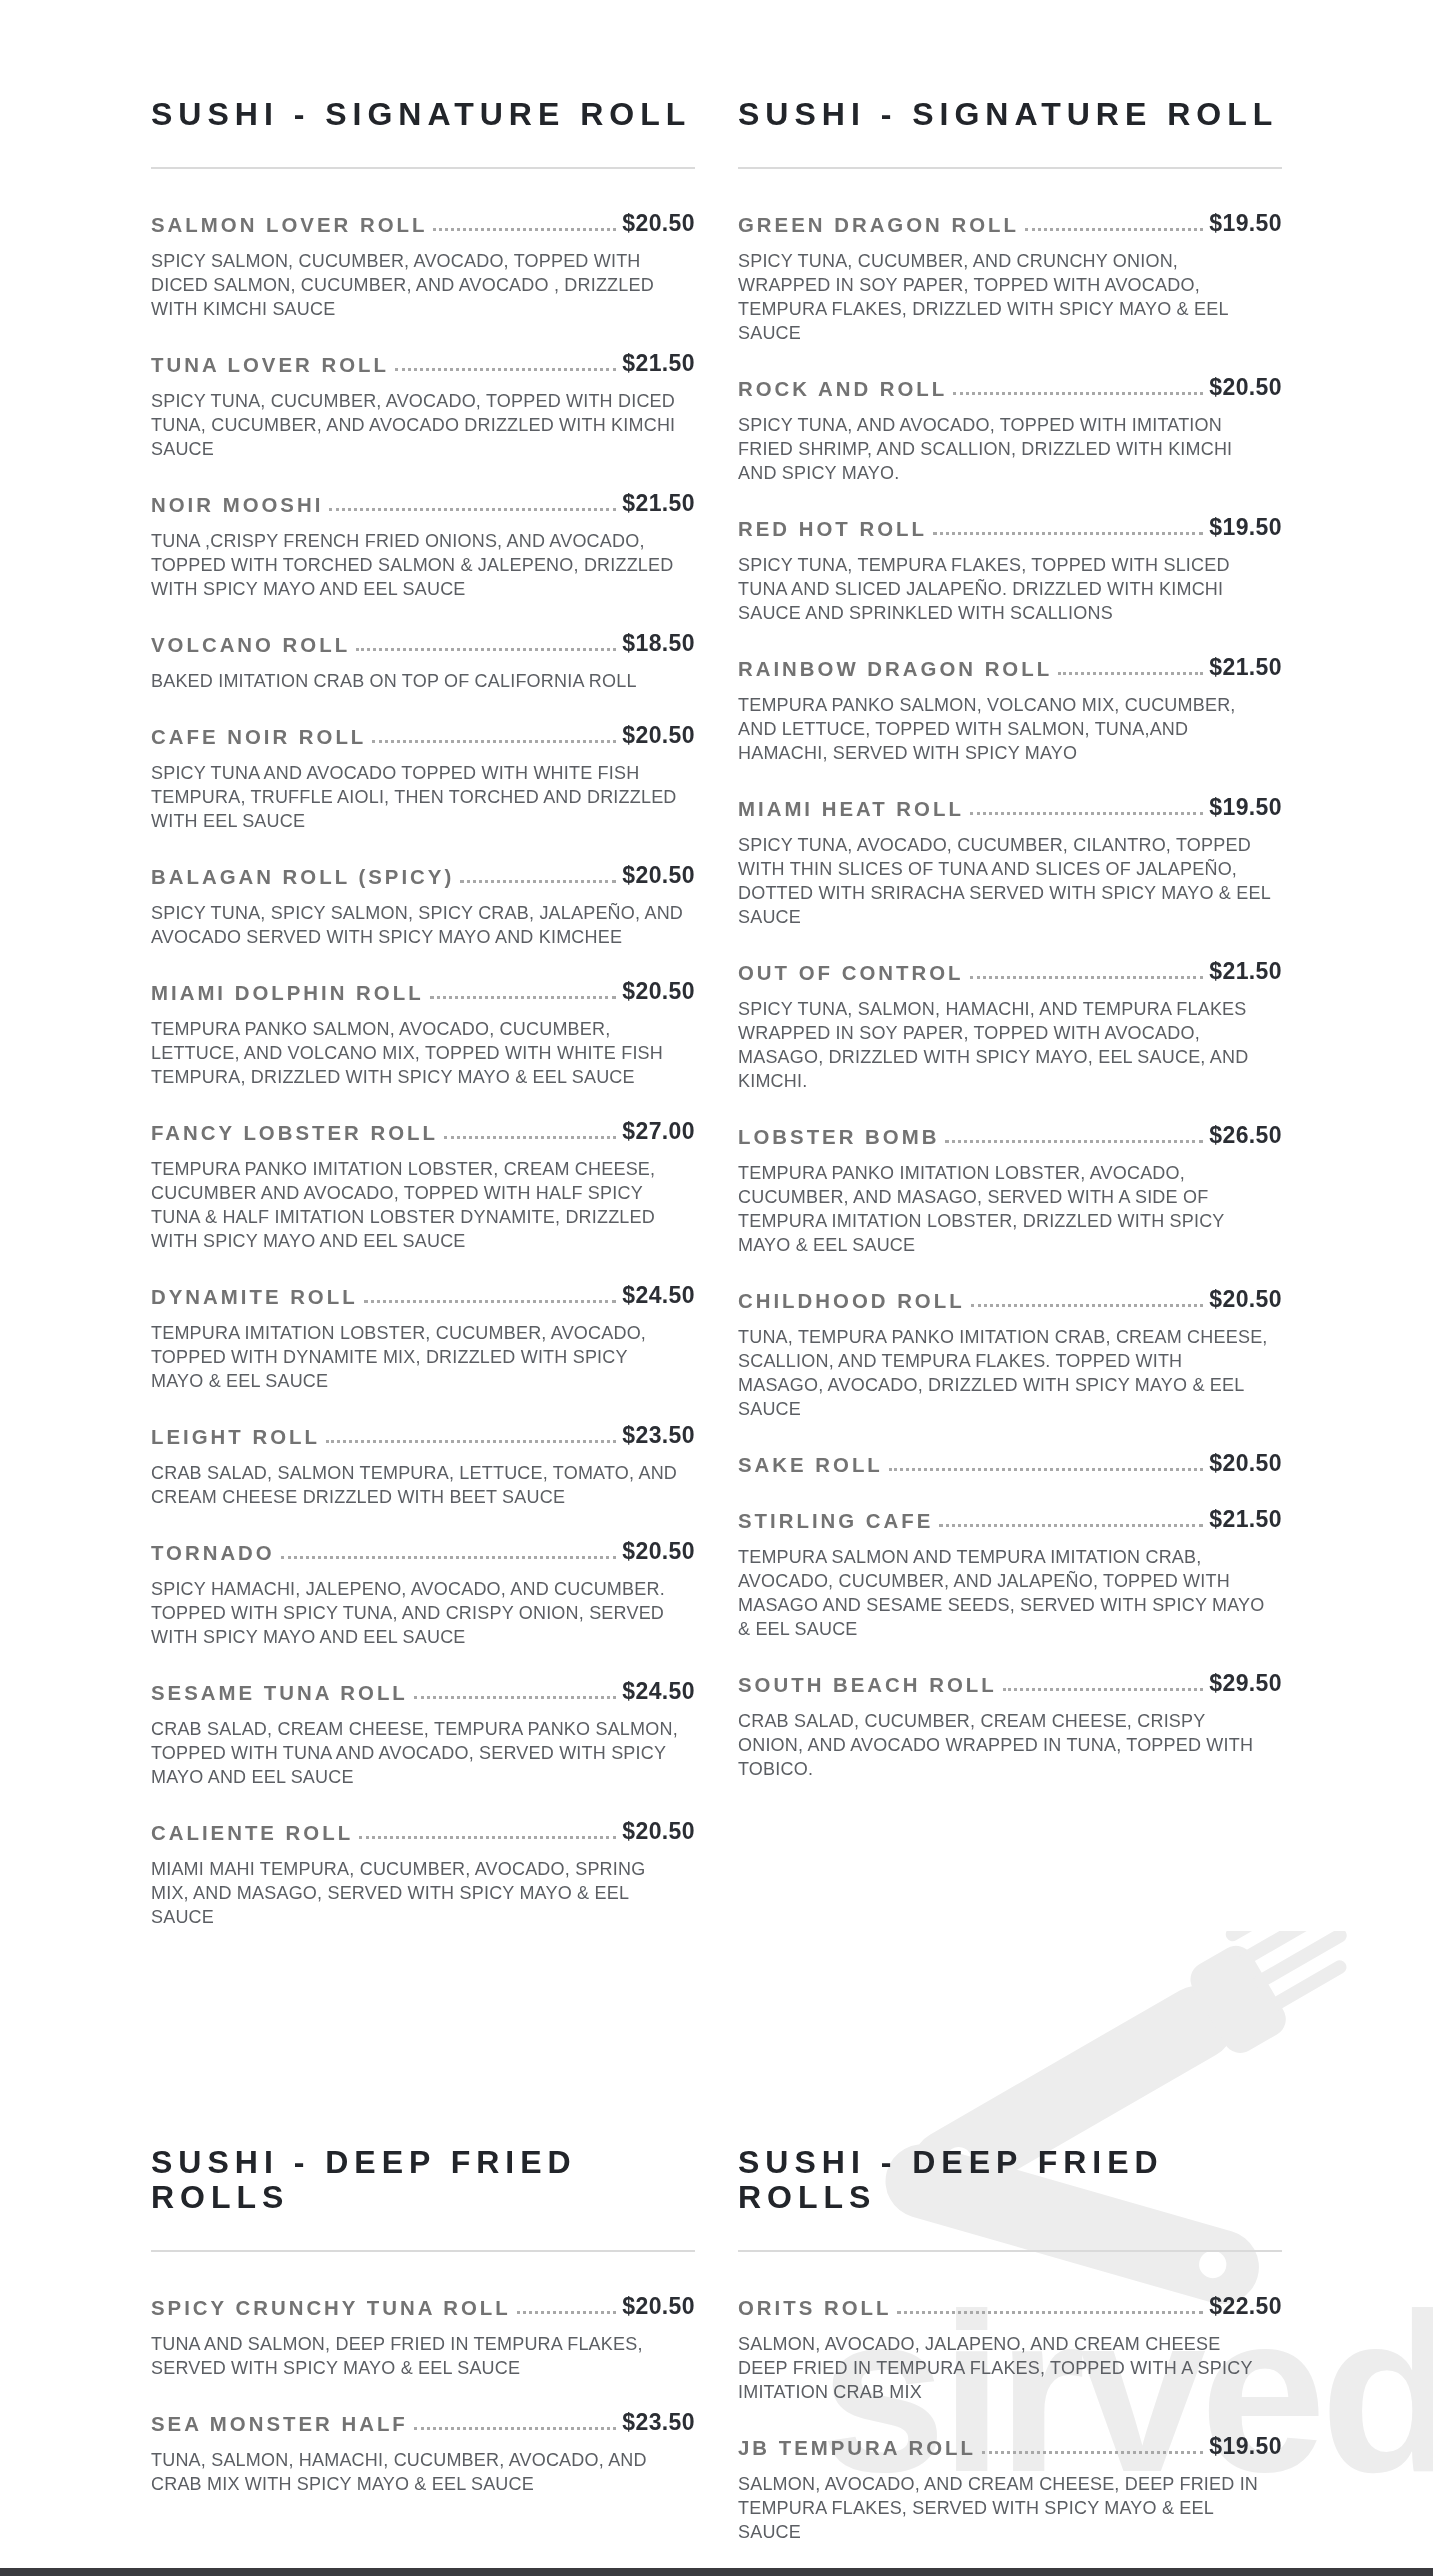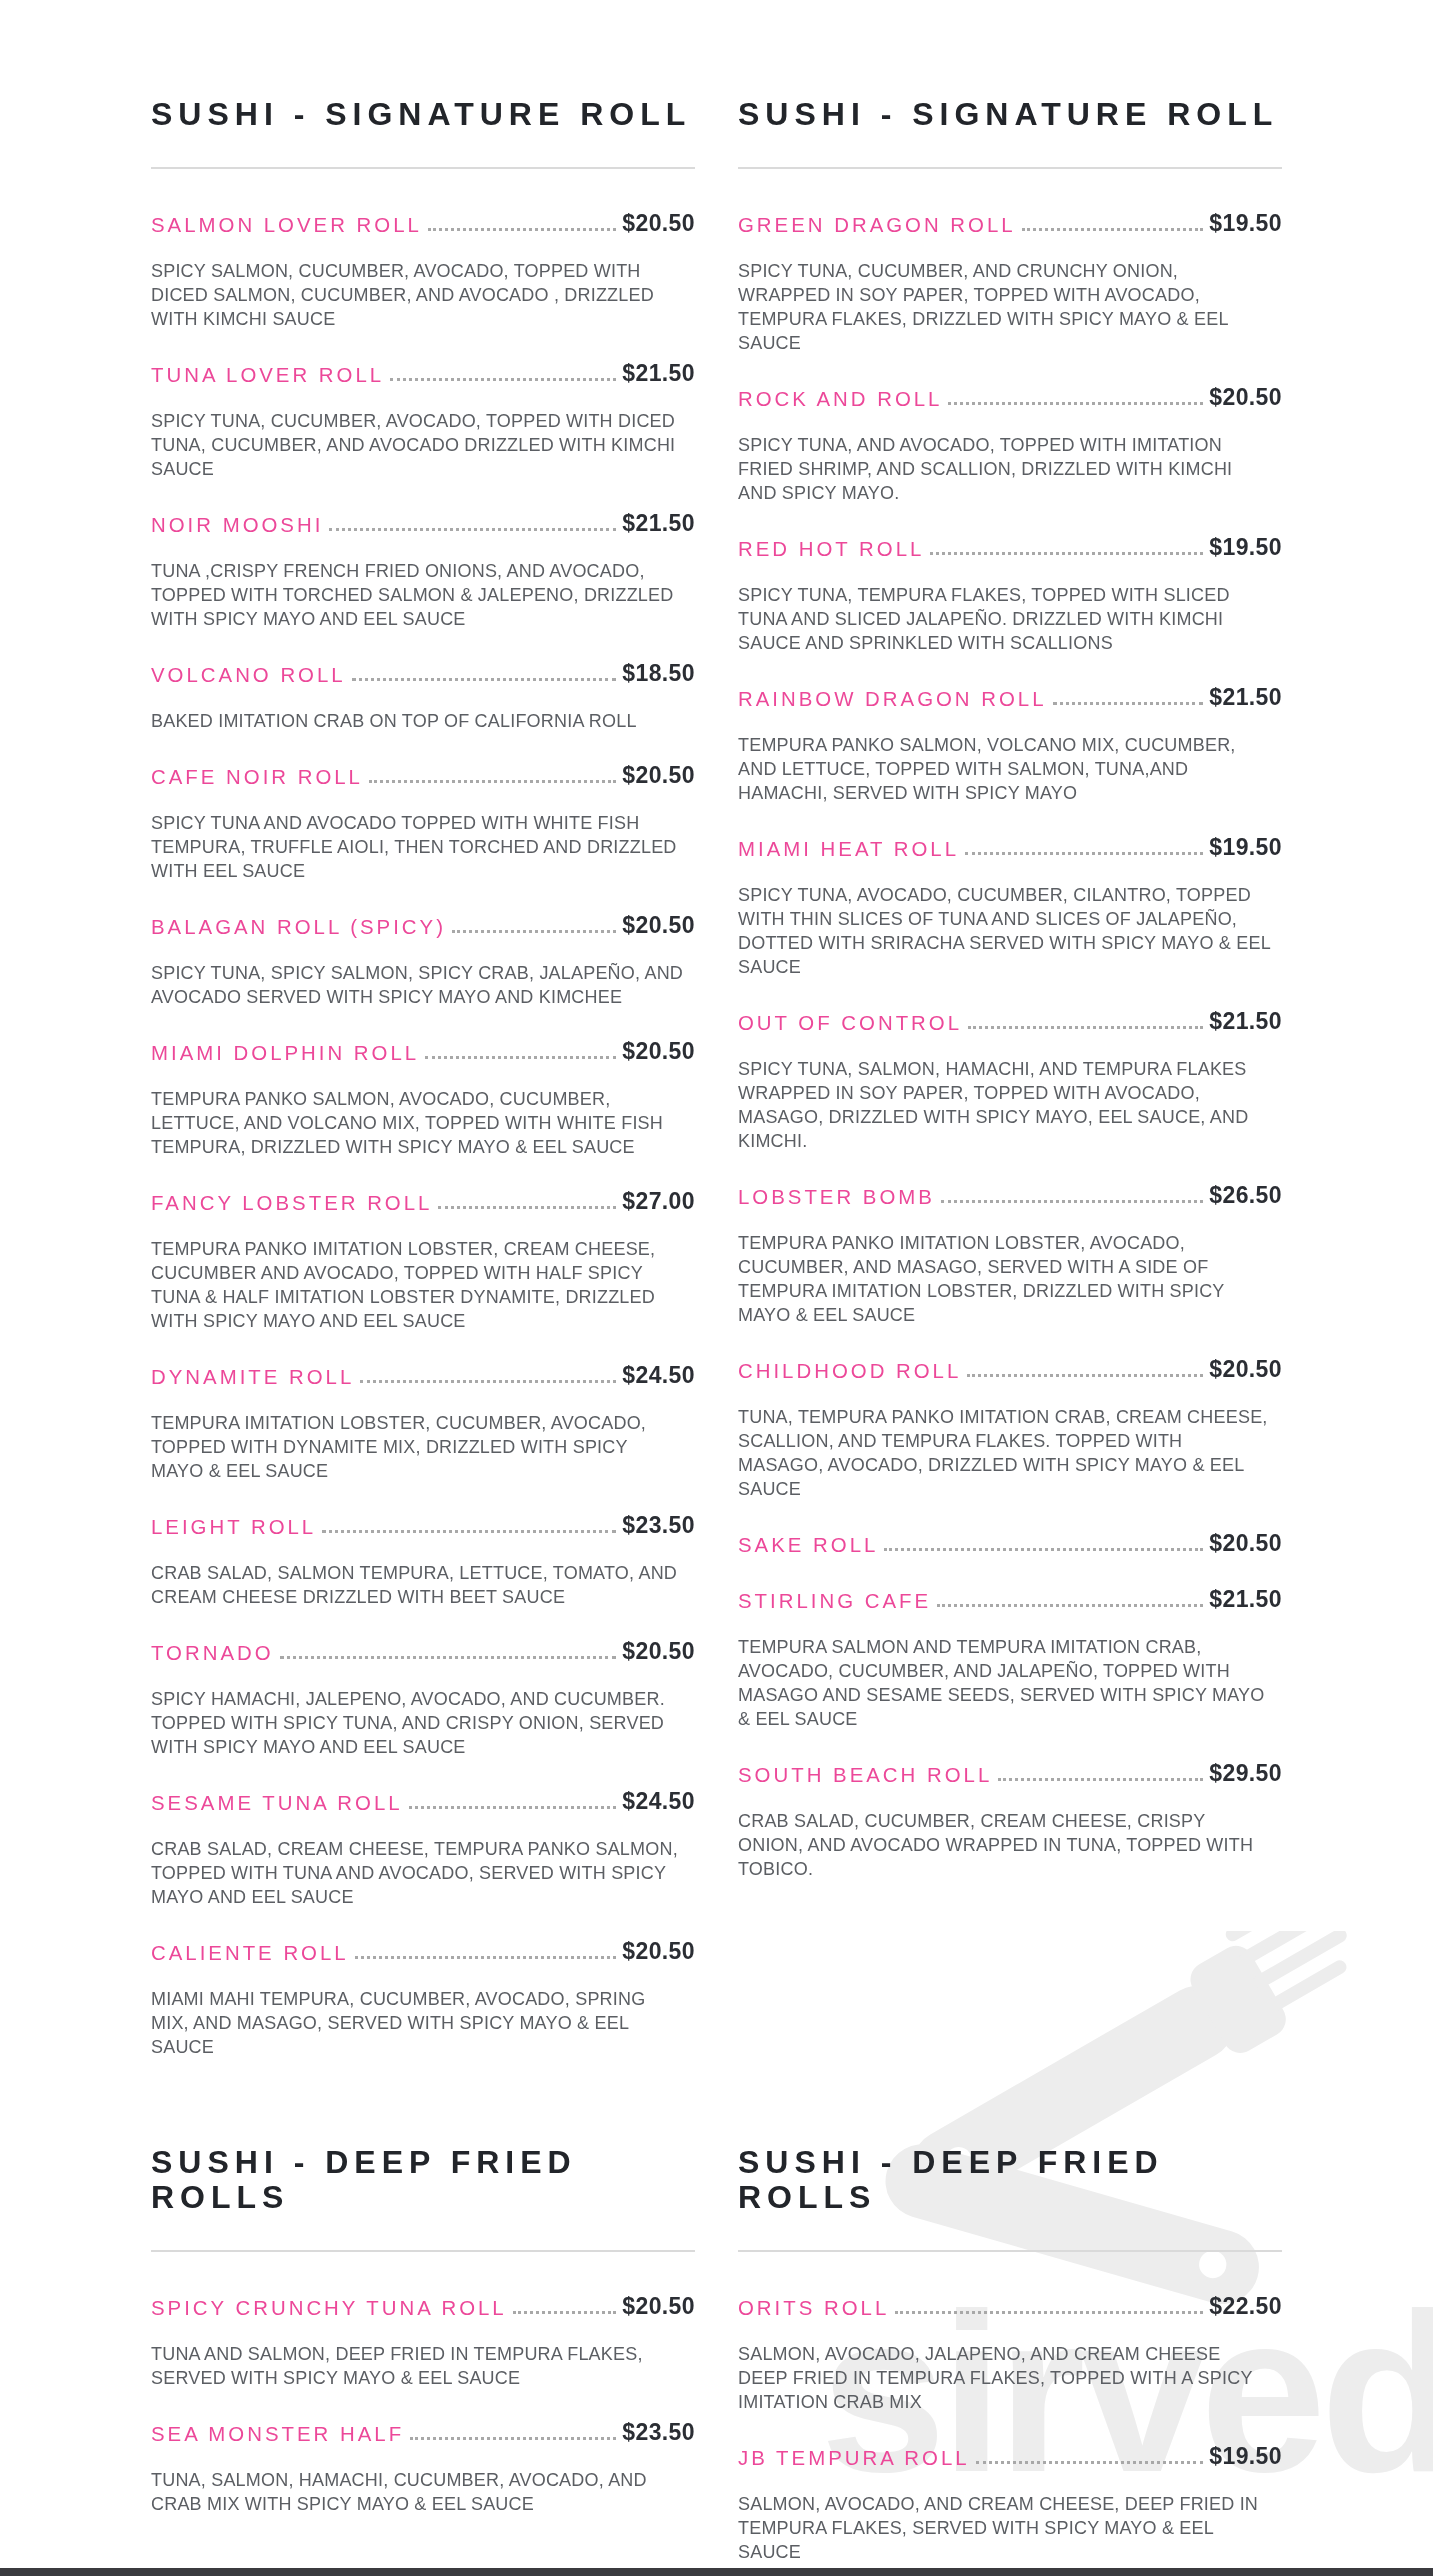--- a/index.html
+++ b/index.html
@@ -7,24 +7,24 @@
         font-family:"Liberation Sans","DejaVu Sans",sans-serif;}
   .row{position:absolute;left:151px;display:flex;gap:43px;z-index:1;justify-content:space-between;}
   .row-1{top:97px;}
   .row-2{top:2145px;}
   .col{width:544px;}
   .sec-title{margin:0;font-size:32px;font-weight:800;letter-spacing:6px;color:#22252a;line-height:1.1;}
   .divider{border:none;border-top:2.3px solid #dadada;margin:35px 0 0 0;height:0;}
   .items{margin-top:41px;}
   .item{margin-bottom:29px;}
   .head{display:flex;align-items:flex-end;}
-  .nm{font-size:20.4px;font-weight:400;letter-spacing:3px;color:#ec4899;white-space:nowrap;}
+  .nm{font-size:20.4px;font-weight:700;letter-spacing:3px;color:#737373;white-space:nowrap;}
   .dots{flex:1;border-bottom:3px dotted #a8a8a8;margin:0 6px 6px 6px;min-width:23px;}
   .pr{font-size:23px;font-weight:600;color:#2b2e34;white-space:nowrap;letter-spacing:0.4px;}
-  .desc{margin-top:22px;font-size:18px;line-height:24px;color:#5b5e63;letter-spacing:0.2px;max-width:534px;}
+  .desc{margin-top:12px;font-size:18px;line-height:24px;color:#5b5e63;letter-spacing:0.2px;max-width:534px;}
   .wm-logo{position:absolute;top:1931px;left:869px;width:514px;height:454px;z-index:0;}
   .wm-text{position:absolute;top:2279px;left:820px;font-size:227px;font-weight:700;
            color:#ededed;letter-spacing:-6px;line-height:1;z-index:0;white-space:nowrap;}
   .bottom-bar{position:absolute;left:0;bottom:0;width:100%;height:8.3px;background:#3b3b3f;z-index:3;}
 </style>
 </head>
 <body>
 
 <div class="page">
 

